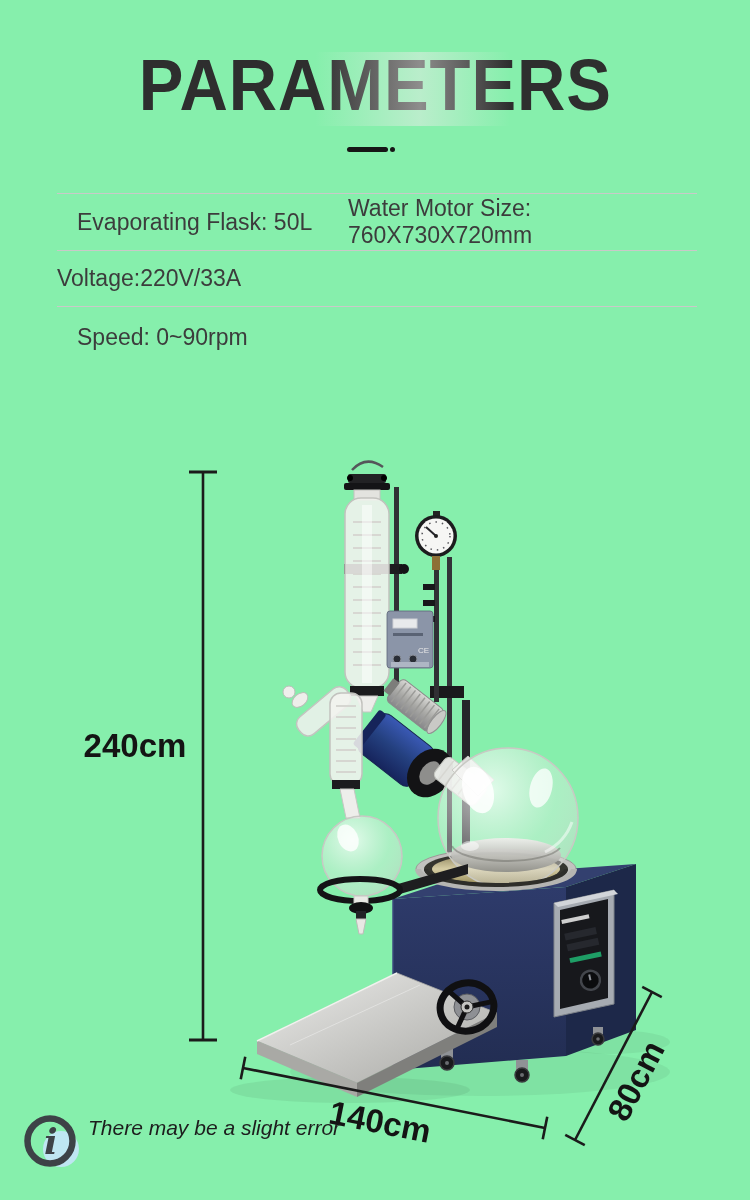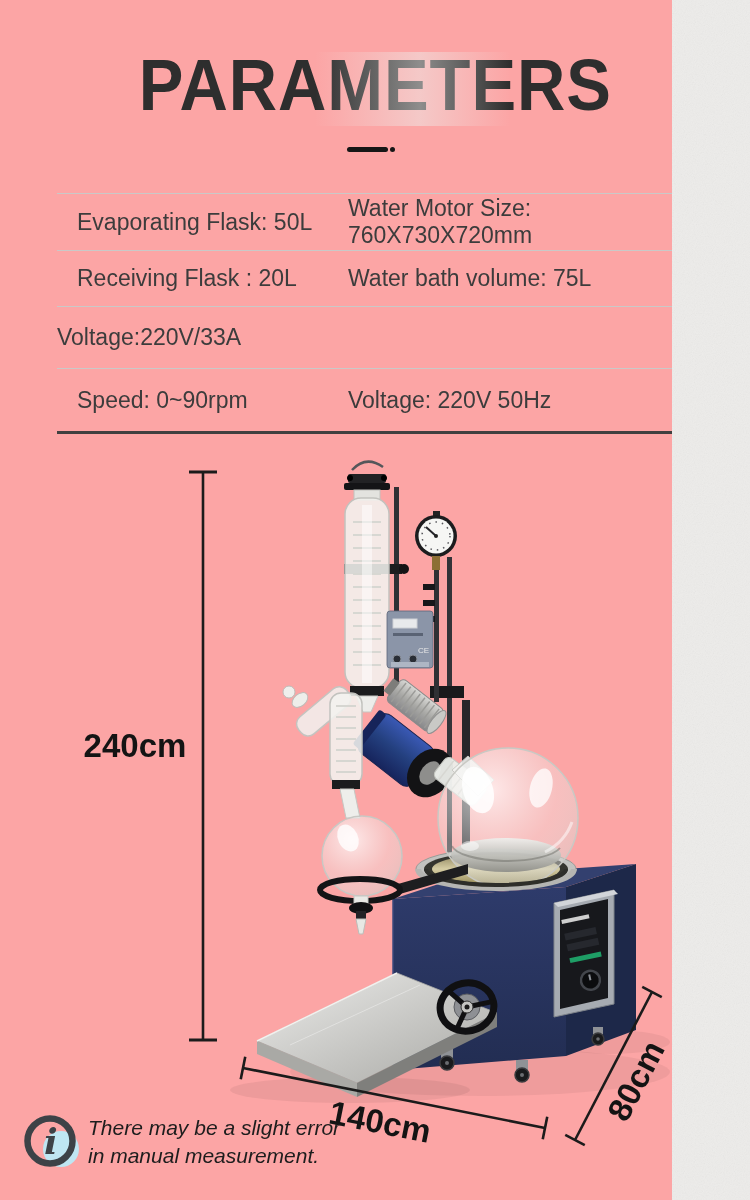--- a/index.html
+++ b/index.html
@@ -1,17 +1,17 @@
 <!DOCTYPE html>
 <html><head>
 <meta charset="utf-8">
 <style>
   html,body{margin:0;padding:0;}
-  .page{position:relative;width:672px;height:1200px;overflow:hidden;
-        background:#fca5a5;font-family:"Liberation Sans",sans-serif;}
+  .page{position:relative;width:750px;height:1200px;overflow:hidden;
+        background:#86efac;font-family:"Liberation Sans",sans-serif;}
   .noise{position:absolute;left:0;top:0;width:750px;height:1200px;z-index:0;}
   .layer{position:absolute;z-index:1;}
 
   
   .title{left:0;top:44px;width:750px;text-align:center;}
   .title h1{margin:0;display:inline-block;font-size:72px;font-weight:700;
             letter-spacing:1px;color:#2e2e2e;transform:scaleX(.93);}
   .title-sheen{left:0;top:52px;width:750px;height:74px;z-index:2;pointer-events:none;
             background:linear-gradient(90deg,rgba(237,236,234,0) 42%,rgba(237,236,234,.5) 56%,rgba(237,236,234,0) 68%);}
   .dash{left:347px;top:147px;width:41px;height:5px;background:#161616;border-radius:3px;}
@@ -54,29 +54,24 @@
   <div class="layer title-sheen"></div>
   <div class="layer dash"></div>
   <div class="layer dot"></div>
 
   <div class="layer spec">
     <div class="spec-row">
       <div class="cell l">Evaporating Flask: 50L</div>
       <div class="cell">Water Motor Size: 760X730X720mm</div>
     </div>
     <div class="spec-row">
-      <div class="cell l">Receiving Flask : 20L</div>
-      <div class="cell">Water bath volume: 75L</div>
-    </div>
-    <div class="spec-row">
       <div class="cell">Voltage:220V/33A</div>
     </div>
     <div class="spec-row">
       <div class="cell l">Speed: 0~90rpm</div>
-      <div class="cell">Voltage: 220V 50Hz</div>
     </div>
   </div>
 
   <svg class="layer figure" viewBox="0 450 750 700">
     <defs>
       <linearGradient id="gradPlate" x1="0" y1="0" x2="1" y2="1">
         <stop offset="0" stop-color="#ececea"></stop>
           <stop offset=".55" stop-color="#c6c6c3"></stop>
           <stop offset="1" stop-color="#a8a8a4"></stop>
       </linearGradient>
@@ -306,16 +301,15 @@
     </g>
   </svg>
 
   <svg class="layer info-icon" viewBox="0 0 64 64">
     <circle cx="41" cy="39" r="18" fill="#bfe6f2"></circle>
     <circle cx="30" cy="31" r="22.5" fill="none" stroke="#3d4247" stroke-width="6.5"></circle>
     <text x="24" y="44" font-family="DejaVu Serif, serif" font-style="italic" font-weight="bold" font-size="36" fill="#3d4247">i</text>
   </svg>
   <div class="layer note">
     <div>There may be a slight error</div>
-    <div>in manual measurement.</div>
   </div>
 
 </div>
 
 </body></html>

